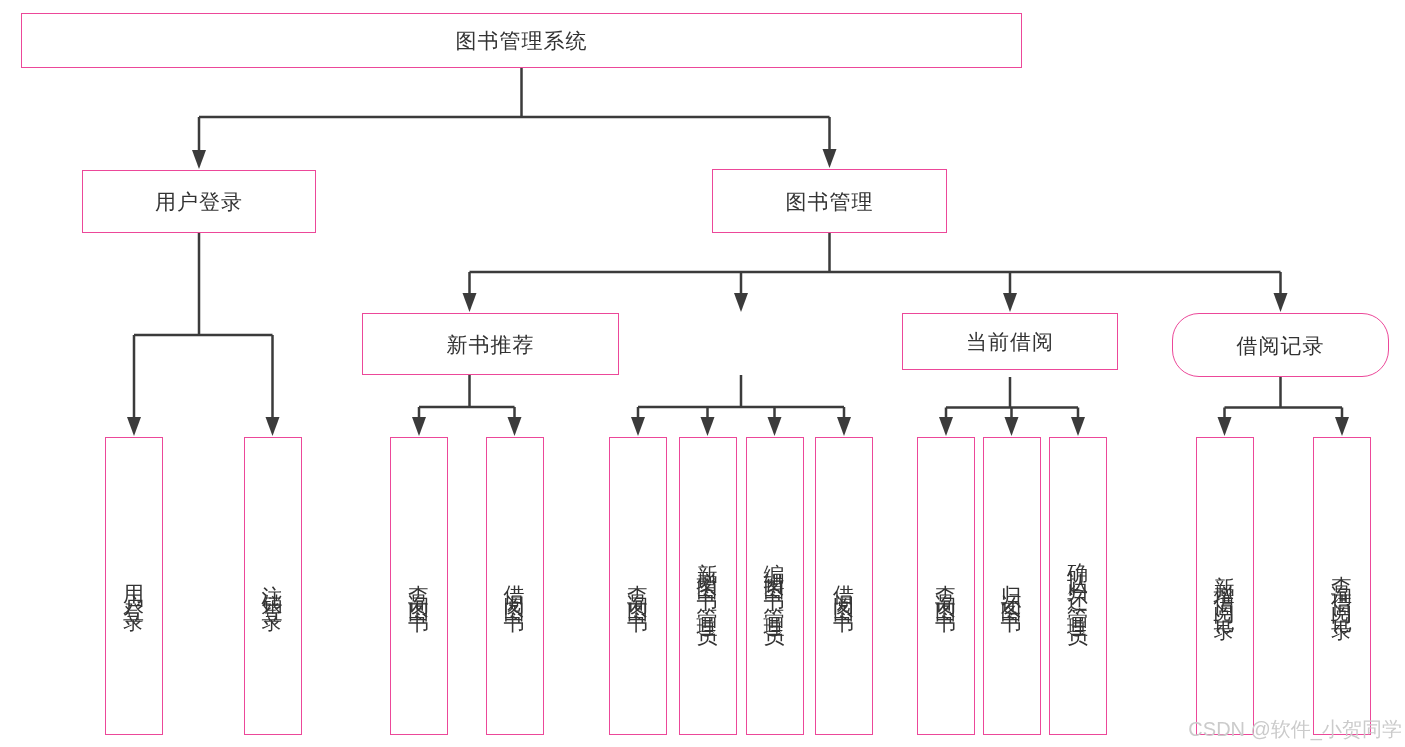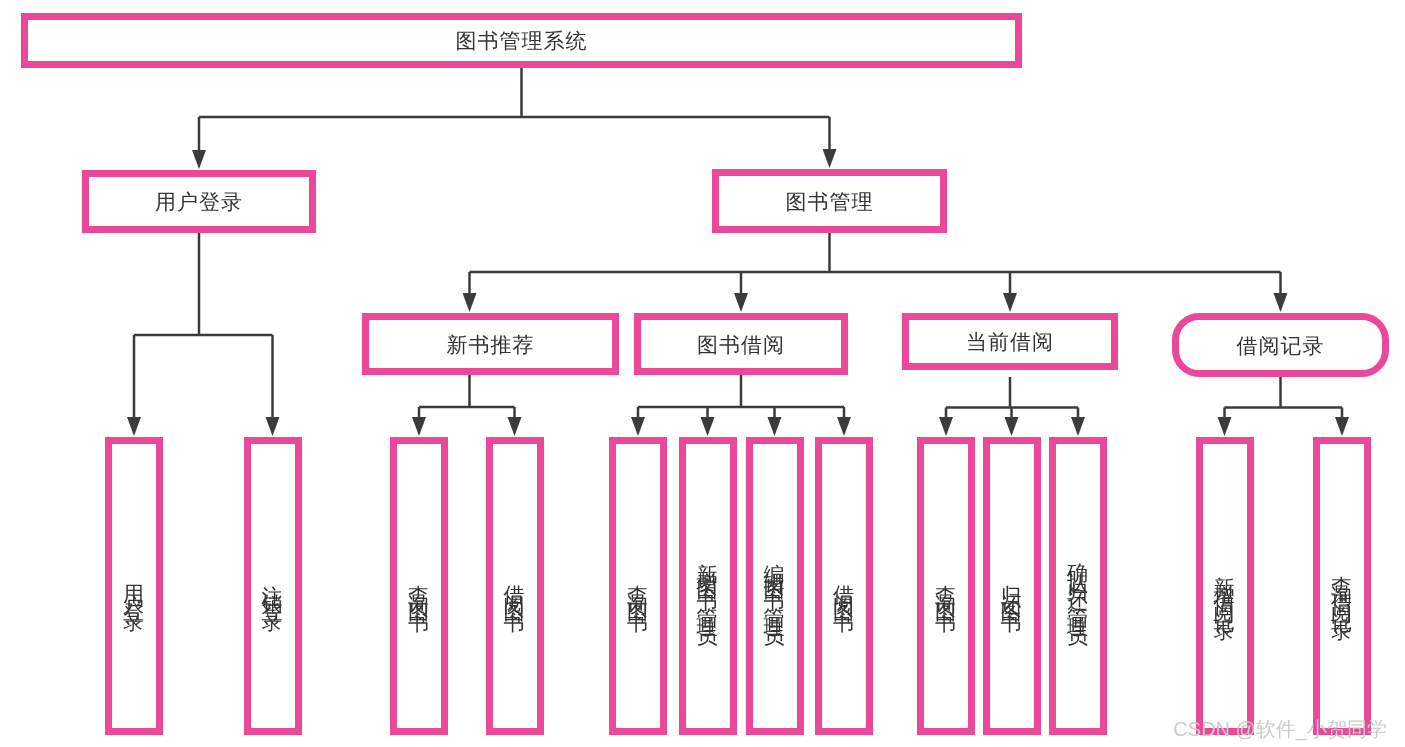--- a/index.html
+++ b/index.html
@@ -3,32 +3,32 @@
 <meta charset="utf-8">
 <style>
   html,body { margin:0; padding:0; background:#ffffff; }
   .stage {
     position:relative; width:1405px; height:747px; background:#ffffff;
     font-family:"Liberation Sans","DejaVu Sans",sans-serif; overflow:hidden;
   }
   svg.wires { position:absolute; left:0; top:0; width:1405px; height:747px; }
   .box {
     position:absolute; box-sizing:border-box; background:#ffffff;
-    border:7px solid #ec4899; color:#333333;
+    border:1px solid #ec4899; color:#333333;
     display:flex; align-items:center; justify-content:center;
     font-size:21px; line-height:1; white-space:nowrap;
   }
   .hbox { letter-spacing:1px; }
   .vbox {
     writing-mode:vertical-rl; text-orientation:mixed;
     letter-spacing:9px; font-size:21px;
     top:437px; width:58px; height:298px;
   }
   .watermark {
-    position:absolute; right:18px; bottom:4px; z-index:10;
+    position:absolute; right:3px; bottom:4px; z-index:10;
     color:#cbcbcb; font-size:20px; pointer-events:none;
   }
 </style>
 </head>
 <body>
 
 <div class="stage">
 
   <svg class="wires" viewBox="0 0 1405 747" xmlns="http://www.w3.org/2000/svg">
     <g stroke="#3b3b3b" stroke-width="2.5" fill="none">
@@ -62,21 +62,20 @@
       <path d="M1342 436 l-7 -19 h14 z"></path>
     </g>
   </svg>
 
   <div class="box hbox" style="left:21px; top:13px; width:1001px; height:55px;">图书管理系统</div>
 
   <div class="box hbox" style="left:82px; top:170px; width:234px; height:63px;">用户登录</div>
   <div class="box hbox" style="left:712px; top:169px; width:235px; height:64px;">图书管理</div>
 
   <div class="box hbox" style="left:362px; top:313px; width:257px; height:62px;">新书推荐</div>
-  <div class="box hbox" style="left:634px; top:313px; width:214px; height:62px;">图书借阅</div>
   <div class="box hbox" style="left:902px; top:313px; width:216px; height:57px;">当前借阅</div>
   <div class="box hbox" style="left:1172px; top:313px; width:217px; height:64px;border-radius:27px;">借阅记录</div>
 
   <div class="box vbox" style="left:105px;">用户登录</div>
   <div class="box vbox" style="left:243.5px;">注销登录</div>
 
   <div class="box vbox" style="left:390px;">查询图书</div>
   <div class="box vbox" style="left:485.5px;">借阅图书</div>
 
   <div class="box vbox" style="left:609px;">查询图书</div>

